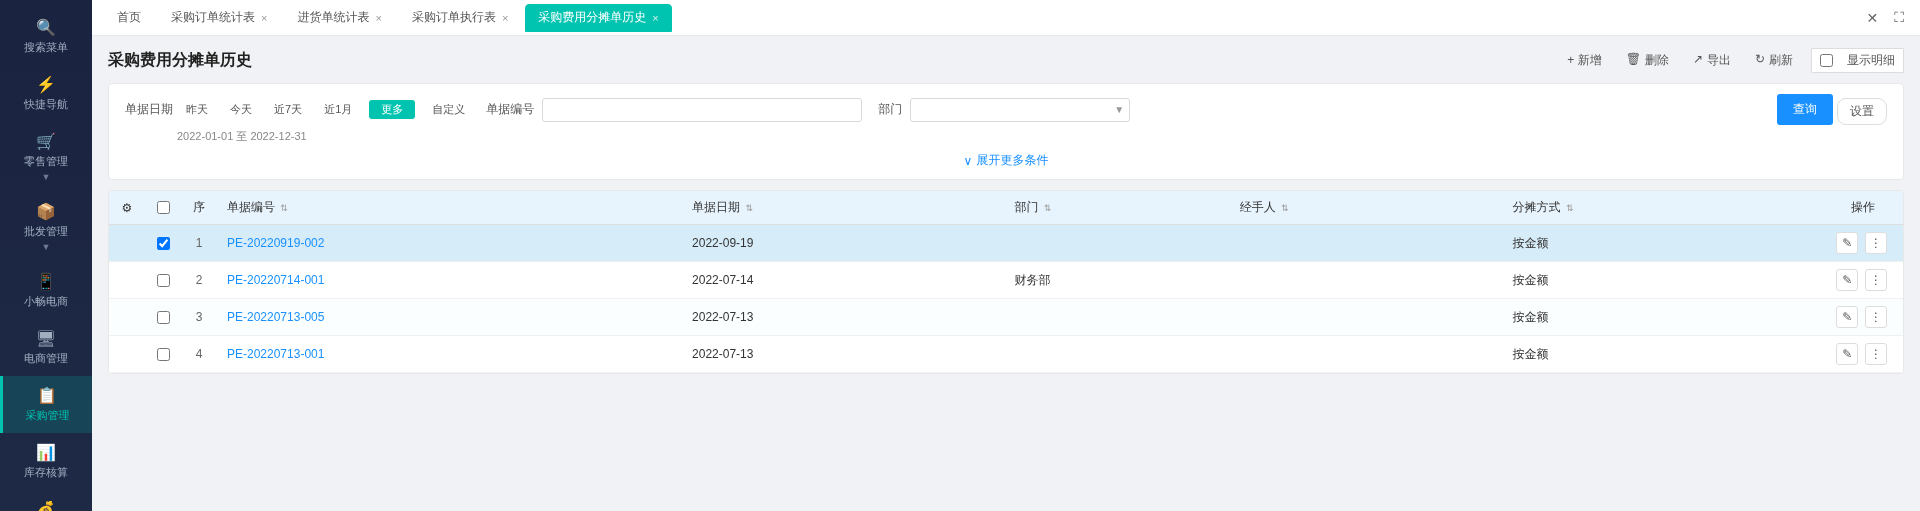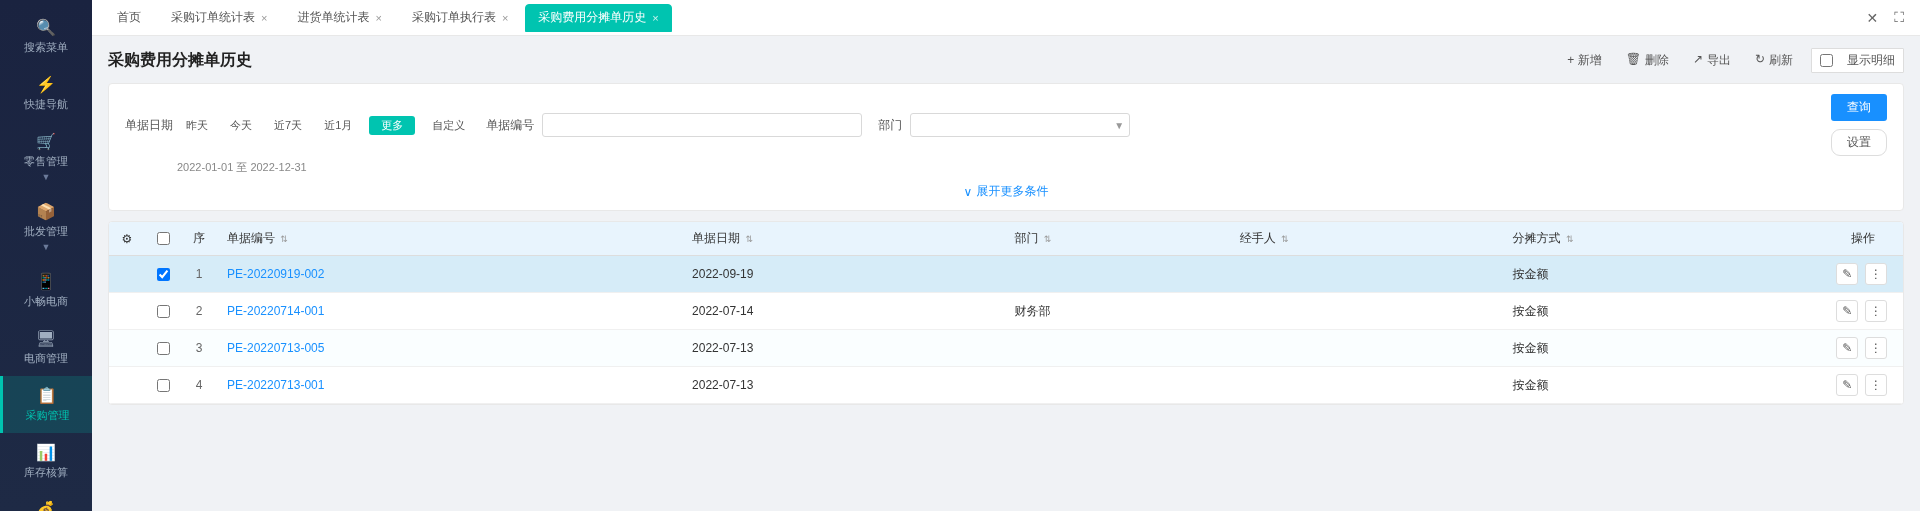--- a/index.html
+++ b/index.html
@@ -443,21 +443,21 @@
           <span class="filter-label">部门</span>
           <div class="filter-select-wrap">
             <select class="filter-select">
               <option value=""></option>
               <option value="finance">财务部</option>
             </select>
             <span class="select-arrow">▼</span>
           </div>
         </div>
 
-        <div style="display:flex;flex-direction:column;gap:4px;margin-left:auto;">
+        <div style="display:flex;gap:4px;margin-left:auto;">
           <button class="query-btn">查询</button>
           <button class="settings-btn">设置</button>
         </div>
       </div>
 
       <div class="date-range-text" style="margin-top:4px;margin-left:52px;">2022-01-01 至 2022-12-31</div>
 
       <div class="filter-second-row">
         <div class="expand-btn">
           <span>∨</span>

